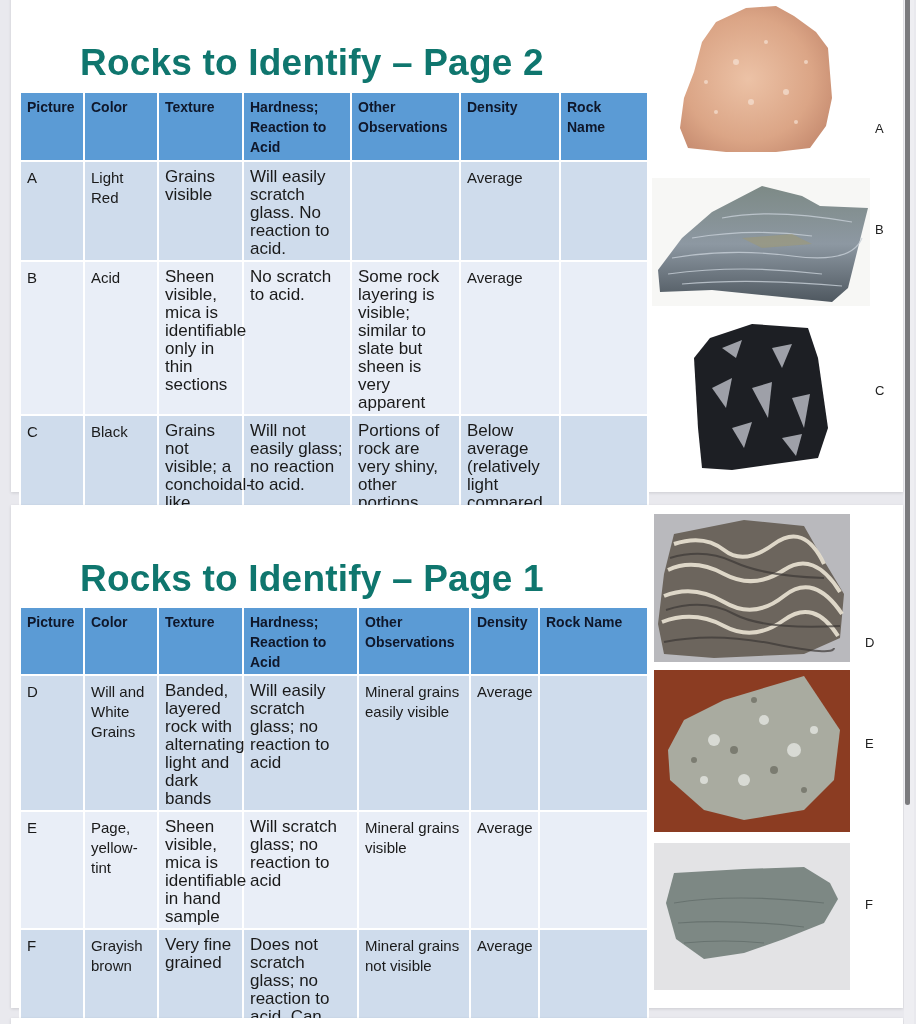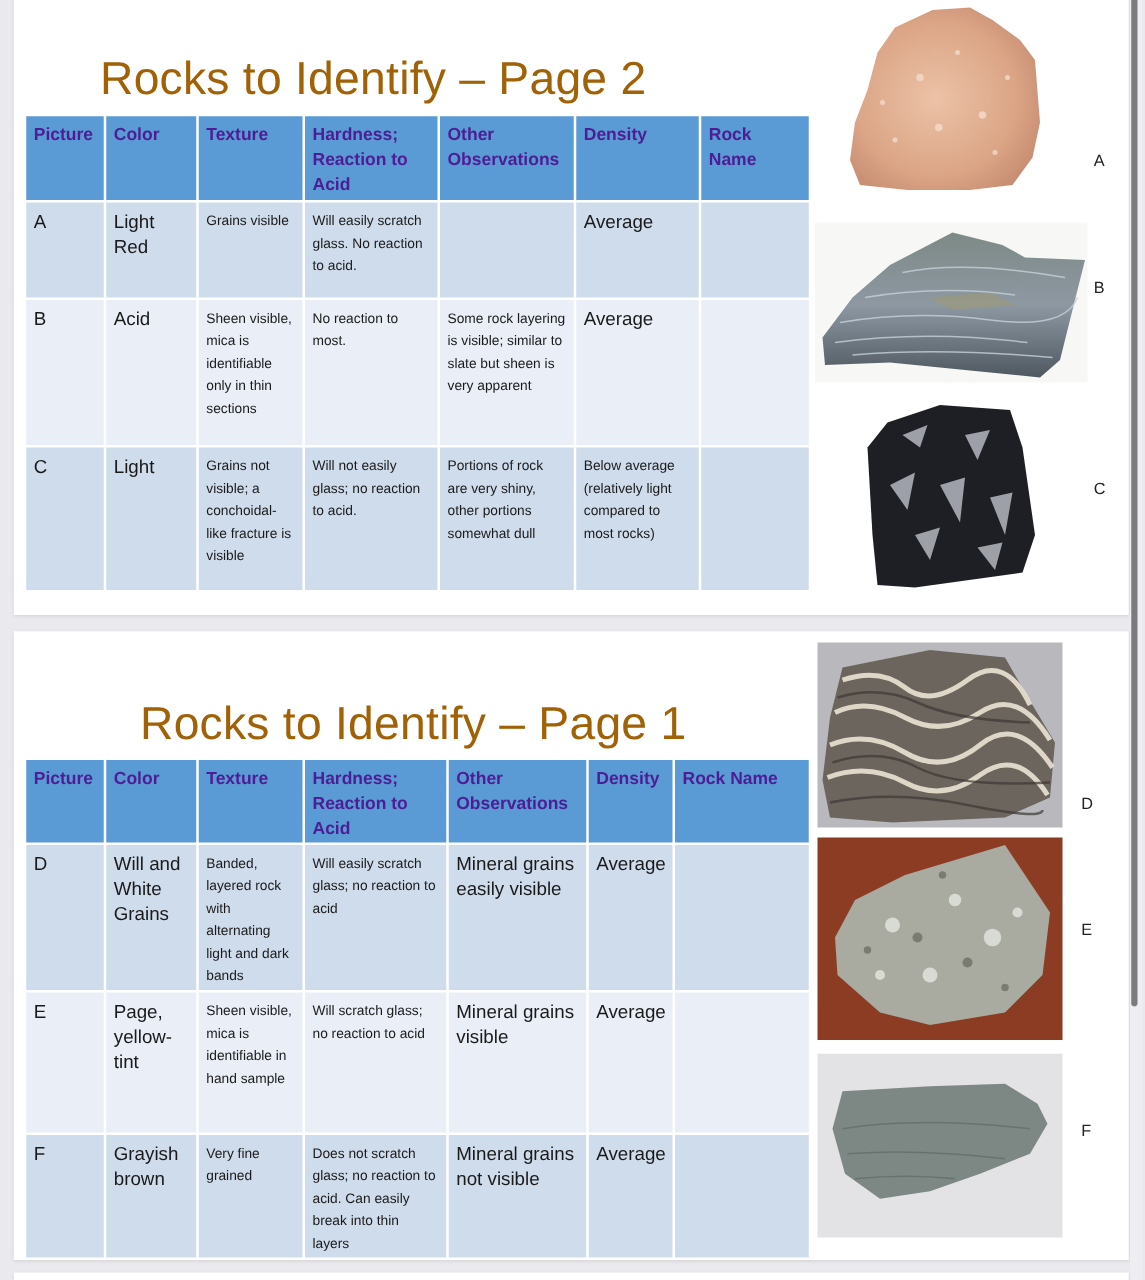--- a/index.html
+++ b/index.html
@@ -9,34 +9,34 @@
     font-family:"Liberation Sans", sans-serif;
   }
   .slide {
     position:absolute; left:11px; width:892px; background:#ffffff;
     box-shadow:0 1px 3px rgba(0,0,0,0.12);
   }
   .slide-1 { top:-6px; height:498px; }
   .slide-2 { top:505px; height:503px; }
   .slide-3 { top:1018px; height:40px; }
   .title {
-    position:absolute; font-family:"Liberation Sans", sans-serif; font-weight:normal;
-    font-size:37px; color:#a16207; letter-spacing:0.2px; margin:0; white-space:nowrap;
+    position:absolute; font-family:"Liberation Sans", sans-serif; font-weight:bold;
+    font-size:37px; color:#0f766e; letter-spacing:0.2px; margin:0; white-space:nowrap;
   }
   table.rock-table {
     position:absolute; border-collapse:collapse; table-layout:fixed;
     font-family:"Liberation Sans", sans-serif; color:#1a1a1a;
   }
   table.rock-table th {
-    background:#5b9bd5; color:#4c1d95; font-weight:bold; text-align:left;
+    background:#5b9bd5; color:#0f172a; font-weight:bold; text-align:left;
     vertical-align:top; font-size:14px; line-height:20px; padding:4px 6px 2px 6px;
     border:2px solid #ffffff;
   }
   table.rock-table td {
-    vertical-align:top; font-size:11px; line-height:18px; padding:6px 6px 2px 6px;
+    vertical-align:top; font-size:17px; line-height:18px; padding:6px 6px 2px 6px;
     border:2px solid #ffffff;
   }
   table.rock-table td.big { font-size:15px; line-height:20px; }
   table.rock-table tr.odd td { background:#cfdcec; }
   table.rock-table tr.even td { background:#e9eef7; }
   .rock-img { position:absolute; overflow:hidden; }
   .rock-label { position:absolute; font-size:13px; color:#222; }
   .scrollbar-track { position:absolute; left:904px; top:0; width:10px; height:1024px; background:#eeeef2; }
   .scrollbar-thumb { position:absolute; left:905px; top:0; width:5px; height:805px; background:#7b7b7e; border-radius:0 0 3px 3px; }
 </style>
@@ -74,28 +74,28 @@
       <td>Grains visible</td>
       <td>Will easily scratch glass. No reaction to acid.</td>
       <td></td>
       <td class="big">Average</td>
       <td></td>
     </tr>
     <tr class="even" style="height:118px;">
       <td class="big">B</td>
       <td class="big">Acid</td>
       <td>Sheen visible, mica is identifiable only in thin sections</td>
-      <td>No reaction to most.</td>
+      <td>No scratch to acid.</td>
       <td>Some rock layering is visible; similar to slate but sheen is very apparent</td>
       <td class="big">Average</td>
       <td></td>
     </tr>
     <tr class="odd" style="height:116px;">
       <td class="big">C</td>
-      <td class="big">Light</td>
+      <td class="big">Black</td>
       <td>Grains not visible; a conchoidal-like fracture is visible</td>
       <td>Will not easily glass; no reaction to acid.</td>
       <td>Portions of rock are very shiny, other portions somewhat dull</td>
       <td>Below average (relatively light compared to most rocks)</td>
       <td></td>
     </tr>
   </tbody>
 </table>
 
 <div class="rock-img" style="left:676px;top:2px;width:160px;height:152px;">
@@ -154,21 +154,21 @@
         <path d="M60 70 L80 64 L76 100 Z"></path>
       <path d="M100 80 L118 76 L112 110 Z"></path>
         <path d="M40 110 L60 104 L52 130 Z"></path>
       <path d="M90 120 L110 116 L104 138 Z"></path>
     </g>
   </svg>
 </div>
 <span class="rock-label" style="left:875px;top:383px;">C</span>
 
 <div class="slide slide-2"></div>
-<h1 class="title" style="left:80px;top:558px;margin-left:32px;">Rocks to Identify – Page 1</h1>
+<h1 class="title" style="left:80px;top:558px;">Rocks to Identify – Page 1</h1>
 
 <table class="rock-table" style="left:19px;top:606px;width:628px;">
   <colgroup>
     <col style="width:64px">
       <col style="width:74px">
       <col style="width:85px">
       <col style="width:115px">
       <col style="width:112px">
       <col style="width:69px">
       <col style="width:109px">

